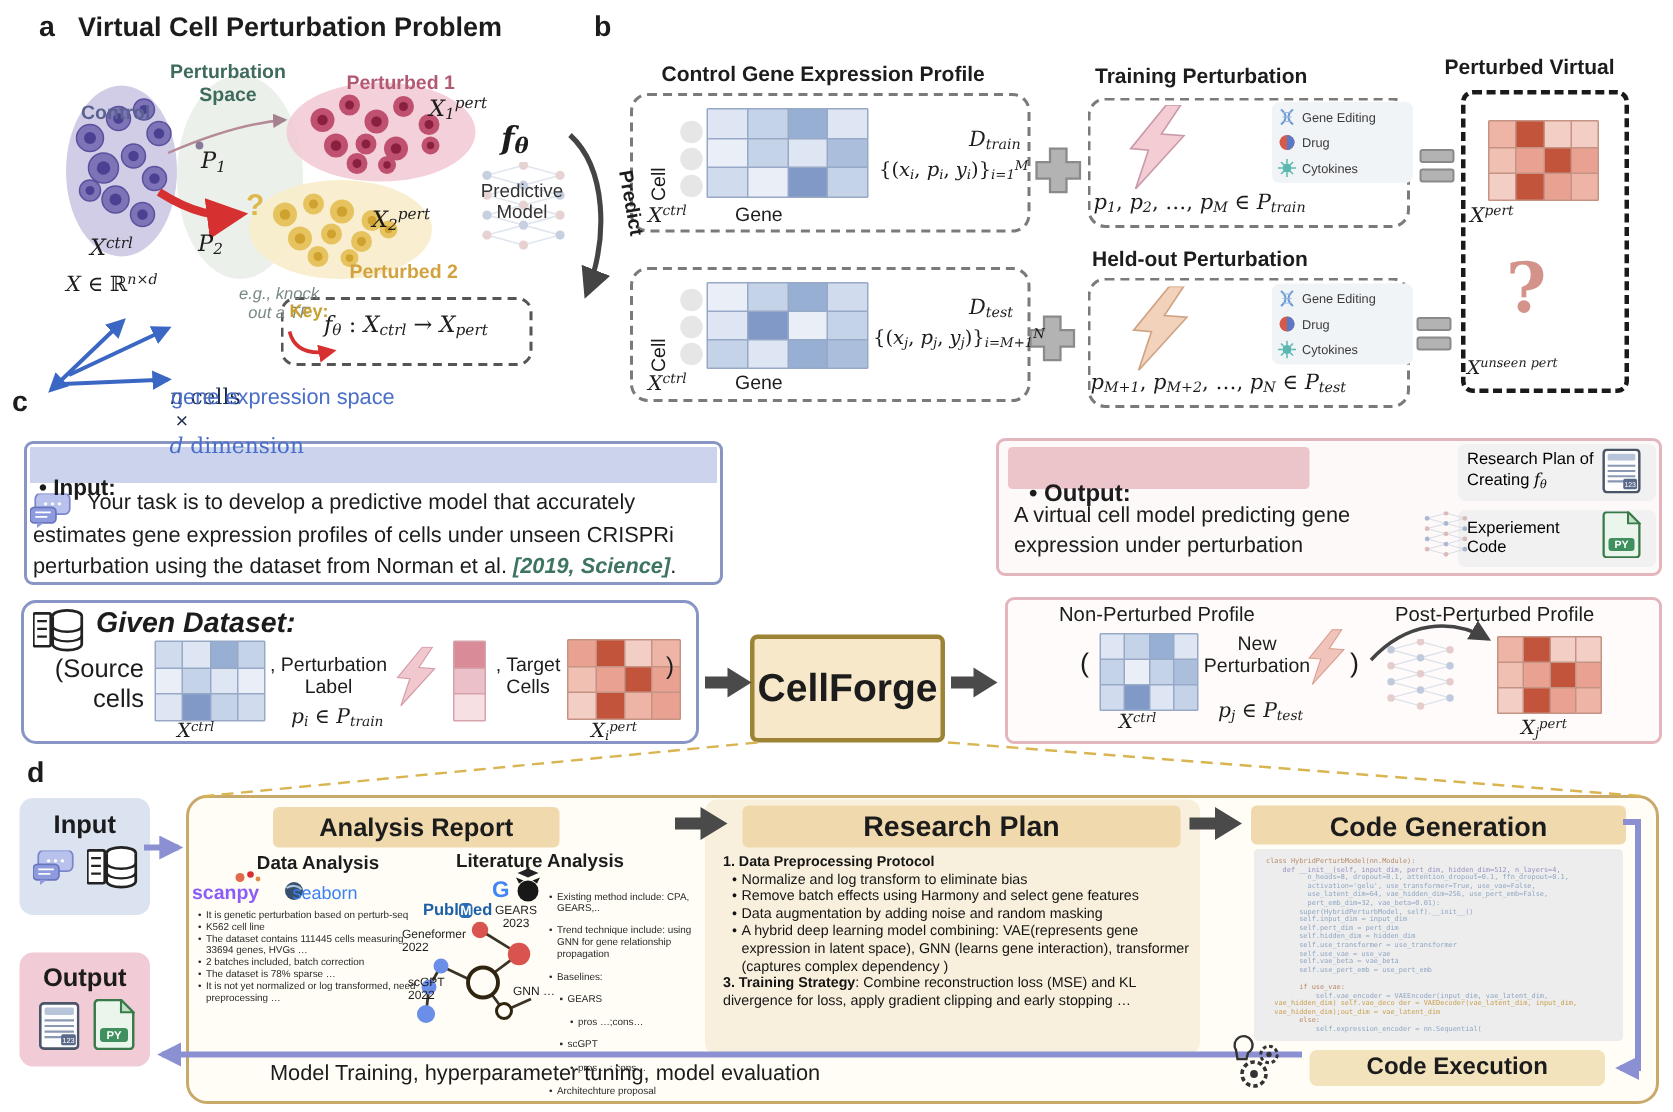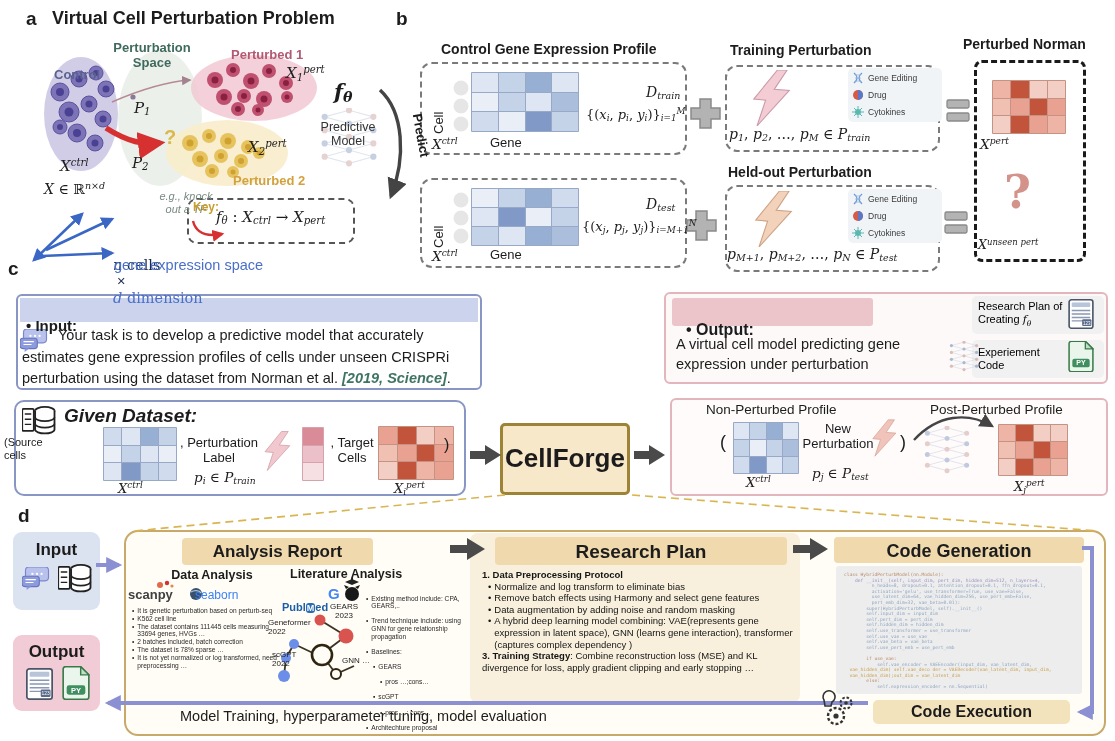--- a/index.html
+++ b/index.html
@@ -574,21 +574,21 @@
   <div class="t" style="left:114px;top:257px;font-size:14.5px;color:#4a6fc8">gene expression space</div>
 
   <div class="t math b" style="left:334px;top:80px;font-size:21px"><span class="mt">f</span><span class="ms">θ</span></div>
   <div class="t" style="left:316px;top:120px;width:64px;font-size:12.5px;text-align:center;color:#333">Predictive
 Model</div>
   <div class="t b" style="left:398px;top:128px;font-size:13px;transform:rotate(80deg)">Predict</div>
 
   <div class="t b" style="left:396px;top:8px;font-size:19px">b</div>
   <div class="t b" style="left:441px;top:41px;font-size:14px">Control Gene Expression Profile</div>
   <div class="t b" style="left:730px;top:42px;font-size:14px">Training Perturbation</div>
-  <div class="t b" style="left:963px;top:36px;font-size:14px">Perturbed Norman</div>
+  <div class="t b" style="left:963px;top:36px;font-size:14px">Perturbed Virtual</div>
   <div class="t b" style="left:728px;top:164px;font-size:14px">Held-out Perturbation</div>
   <div class="t" style="left:432px;top:134px;font-size:13px;transform:rotate(-90deg);transform-origin:0 0">Cell</div>
   <div class="t math" style="left:432px;top:136px;font-size:13.5px"><span class="mt">X</span><span class="mu">ctrl</span></div>
   <div class="t" style="left:490px;top:136px;font-size:13px">Gene</div>
   <div class="t math" style="left:646px;top:84px;font-size:14px"><span class="mt">D</span><span class="ms">train</span></div>
   <div class="t math" style="left:586px;top:106px;font-size:13px"><span class="mr">{(</span><span class="mt">x</span><span class="ms">i</span><span class="mr">, </span><span class="mt">p</span><span class="ms">i</span><span class="mr">, </span><span class="mt">y</span><span class="ms">i</span><span class="mr">)}</span><span class="ms">i=1</span><span class="mu">M</span></div>
   <div class="t" style="left:432px;top:248px;font-size:13px;transform:rotate(-90deg);transform-origin:0 0">Cell</div>
   <div class="t math" style="left:432px;top:248px;font-size:13.5px"><span class="mt">X</span><span class="mu">ctrl</span></div>
   <div class="t" style="left:490px;top:248px;font-size:13px">Gene</div>
   <div class="t math" style="left:646px;top:196px;font-size:14px"><span class="mt">D</span><span class="ms">test</span></div>
@@ -610,21 +610,21 @@
     <span>•</span>&nbsp;<span>Output:</span>
   </div>
   <div class="t" style="left:676px;top:334px;width:268px;font-size:14.5px;line-height:20px;white-space:normal">A virtual cell model predicting gene expression under perturbation</div>
   <div class="outitem" style="left:972px;top:296px;width:132px;height:38px">
     <span style="font-size:11px;line-height:13px"><span>Research Plan of Creating </span><span class="math"><span class="mt">f</span><span class="ms">θ</span></span></span>
   </div>
   <div class="outitem" style="left:972px;top:340px;width:132px;height:38px">
     <span style="font-size:11px;line-height:13px;width:74px">Experiement Code</span>
   </div>
   <div class="t b" style="left:64px;top:405px;font-size:19px;font-style:italic">Given Dataset:</div>
-  <div class="t" style="left:4px;top:436px;width:78px;font-size:11px;text-align:left">(Source
+  <div class="t" style="left:18px;top:436px;width:78px;font-size:17px;text-align:right">(Source
 cells</div>
   <div class="t math" style="left:118px;top:480px;font-size:13px"><span class="mt">X</span><span class="mu">ctrl</span></div>
   <div class="t" style="left:176px;top:436px;width:86px;font-size:13px;text-align:center">, Perturbation
 Label</div>
   <div class="t math" style="left:194px;top:470px;font-size:13.5px"><span class="mt">p</span><span class="ms">i</span><span class="mr"> ∈ </span><span class="mt">P</span><span class="ms">train</span></div>
   <div class="t" style="left:324px;top:436px;width:56px;font-size:13px;text-align:center">, Target
 Cells</div>
   <div class="t math" style="left:394px;top:480px;font-size:13px"><span class="mt">X</span><span class="ms">i</span><span class="mu">pert</span></div>
   <div class="t" style="left:444px;top:436px;font-size:16px">)</div>
   <div class="t b" style="left:500px;top:444px;width:130px;font-size:26px;text-align:center;z-index:6">CellForge</div>
@@ -639,24 +639,24 @@
   <div class="t math" style="left:1014px;top:478px;font-size:13px"><span class="mt">X</span><span class="ms">j</span><span class="mu">pert</span></div>
 
   <div class="t b" style="left:18px;top:505px;font-size:19px">d</div>
   <div class="t b" style="left:13px;top:540px;width:87px;font-size:17px;text-align:center">Input</div>
   <div class="t b" style="left:13px;top:642px;width:87px;font-size:17px;text-align:center">Output</div>
   <div class="t b" style="left:182px;top:542px;width:191px;font-size:17px;text-align:center">Analysis Report</div>
   <div class="t b" style="left:495px;top:541px;width:292px;font-size:19px;text-align:center">Research Plan</div>
   <div class="t b" style="left:834px;top:541px;width:250px;font-size:18px;text-align:center">Code Generation</div>
   <div class="t b" style="left:873px;top:703px;width:197px;font-size:16px;text-align:center;z-index:6">Code Execution</div>
   <div class="t b" style="left:152px;top:568px;width:120px;font-size:12.5px;text-align:center">Data Analysis</div>
-  <div class="t b" style="left:128px;top:588px;font-size:13px;color:#404040">scanpy</div>
+  <div class="t b" style="left:128px;top:588px;font-size:13px;color:#8b5cf6">scanpy</div>
   <div class="t" style="left:195px;top:589px;font-size:12px;color:#3b82f6">seaborn</div>
   <div class="t" style="left:132px;top:607px;width:146px;font-size:6.6px;line-height:7.8px;color:#2a2a2a"><div class="li"><span class="mk">•</span><span>It is genetic perturbation based on perturb-seq</span></div><div class="li"><span class="mk">•</span><span>K562 cell line</span></div><div class="li"><span class="mk">•</span><span>The dataset contains 111445 cells measuring  33694 genes, HVGs …</span></div><div class="li"><span class="mk">•</span><span>2 batches included, batch correction</span></div><div class="li"><span class="mk">•</span><span>The dataset is 78% sparse …</span></div><div class="li"><span class="mk">•</span><span>It is not yet normalized or log transformed, need preprocessing …</span></div></div>
-  <div class="t b" style="left:290px;top:567px;width:140px;font-size:12.5px;text-align:left">Literature Analysis</div>
+  <div class="t b" style="left:290px;top:567px;width:140px;font-size:12.5px;text-align:center">Literature Analysis</div>
   <div class="t b" style="left:282px;top:588px;font-size:11px;color:#1a5fa8">
     <span>Publ</span><span class="pm-badge" style="font-size:9px">M</span><span>ed</span>
   </div>
   <div class="t b" style="left:328px;top:585px;font-size:15px;color:#4285f4">G</div>
   <div class="t" style="left:330px;top:602px;font-size:8px;text-align:center;line-height:9px">GEARS
 2023</div>
   <div class="t" style="left:268px;top:618px;font-size:8px;line-height:9px">Geneformer
 2022</div>
   <div class="t" style="left:272px;top:650px;font-size:8px;line-height:9px">scGPT
 2022</div>

